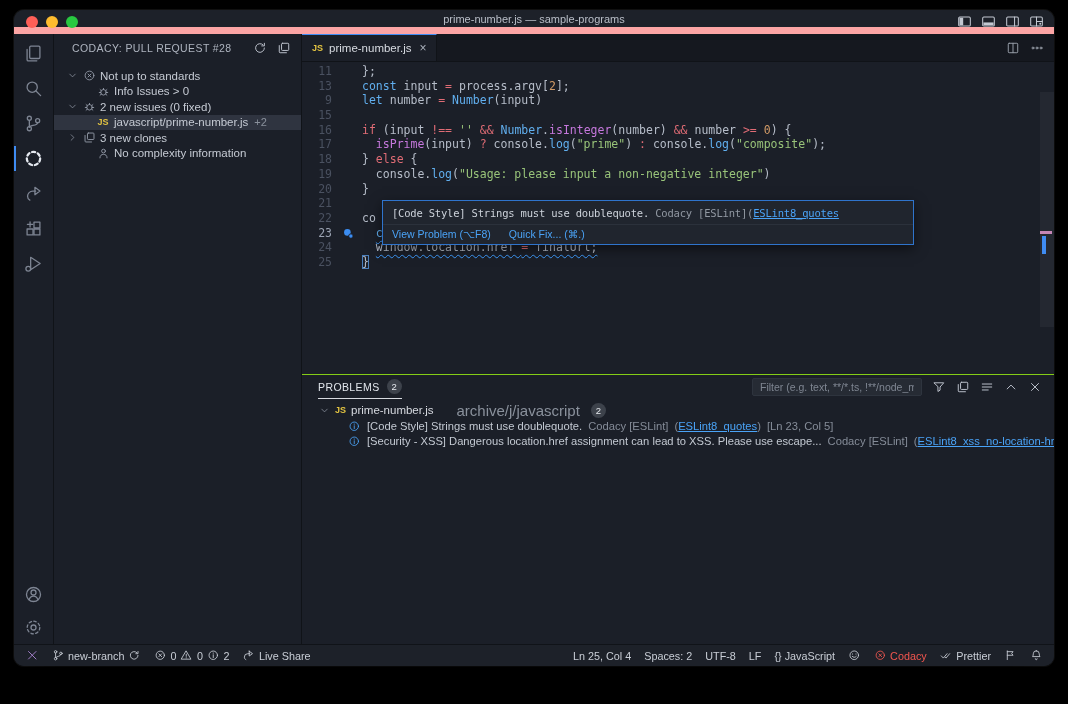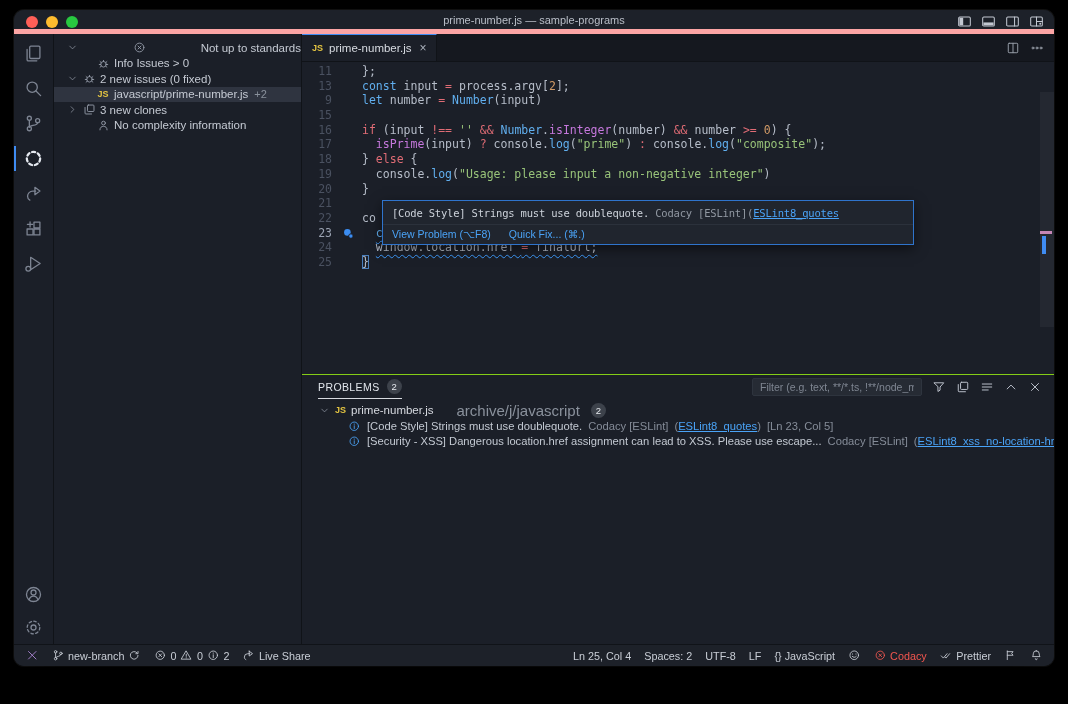--- a/index.html
+++ b/index.html
@@ -3,21 +3,21 @@
 <meta charset="utf-8">
 <style>
   * { margin:0; padding:0; box-sizing:border-box; }
   html,body { width:1068px; height:704px; background:#000; overflow:hidden;
     font-family:"Liberation Sans", sans-serif; }
   .window { position:absolute; left:14px; top:10px; width:1040px; height:656px;
     background:#1b1f28; border-radius:10px; overflow:hidden; display:flex; flex-direction:column;
     box-shadow:0 20px 60px rgba(0,0,0,.8), 0 0 0 1px rgba(255,255,255,.08); }
 
   
-  .titlebar { height:24px; flex:none; background:#1d2129; border-bottom:5px solid #fca5a5;
+  .titlebar { height:24px; flex:none; background:#1d2129; border-bottom:7px solid #fca5a5;
     display:flex; align-items:center; justify-content:center; position:relative; }
   .traffic { position:absolute; left:12px; top:6px; display:flex; gap:8px; }
   .traffic span { width:12px; height:12px; border-radius:50%; display:block; }
   .tl-red{background:#ff5f57}.tl-yellow{background:#febc2e}.tl-green{background:#28c840}
   .win-title { font-size:11px; color:#b9bec7; }
   .tb-icons { position:absolute; right:10px; top:4px; display:flex; gap:9px; color:#c3c8d1; }
   .tb-icons .ic { width:15px; height:15px; }
 
   
   .main { flex:1; display:flex; min-height:0; }
@@ -235,22 +235,38 @@
           <div class="ab-item">
             <svg class="ic" viewBox="0 0 16 16" fill="none" stroke="currentColor" stroke-width="1.1" stroke-linecap="round" stroke-linejoin="round">
               <circle cx="8" cy="8" r="2.1"></circle>
               <circle cx="8" cy="8" r="5.3" stroke-dasharray="2.1 2"></circle>
             </svg>
           </div>
         </div>
       </div>
 
     <div class="sidebar">
+      <div class="sb-header">
+        <div class="sb-title">CODACY: PULL REQUEST #28</div>
+        <div class="sb-actions" id="sb-actions">
+            <span>
+              <svg class="ic" viewBox="0 0 16 16" fill="none" stroke="currentColor" stroke-width="1.1" stroke-linecap="round" stroke-linejoin="round">
+                <path d="M13 8a5 5 0 1 1-1.6-3.7M13 2.6v3h-3"></path>
+              </svg>
+            </span>
+            <span>
+              <svg class="ic" viewBox="0 0 16 16" fill="none" stroke="currentColor" stroke-width="1.1" stroke-linecap="round" stroke-linejoin="round">
+                <rect x="5.2" y="2.6" width="8.2" height="8.2" rx="1"></rect>
+                <path d="M2.6 5.2v7.2a1 1 0 0 0 1 1h7.2"></path>
+              </svg>
+            </span>
+          </div>
+      </div>
       <div class="tree" id="sidebar-tree">
-          <div class="tree-row" style="padding-left: 10px; justify-content: space-between;">
+          <div class="tree-row" style="padding-left: 10px;">
             <span class="twistie">
               <svg class="ic" viewBox="0 0 16 16" fill="none" stroke="currentColor" stroke-width="1.1" stroke-linecap="round" stroke-linejoin="round">
                 <path d="M4 6l4 4 4-4"></path>
               </svg>
             </span>
             <span class="t-icon">
               <svg class="ic" viewBox="0 0 16 16" fill="none" stroke="currentColor" stroke-width="1.1" stroke-linecap="round" stroke-linejoin="round">
                 <circle cx="8" cy="8" r="5.4"></circle>
                 <path d="M6.2 6.2l3.6 3.6M9.8 6.2l-3.6 3.6"></path>
               </svg>

